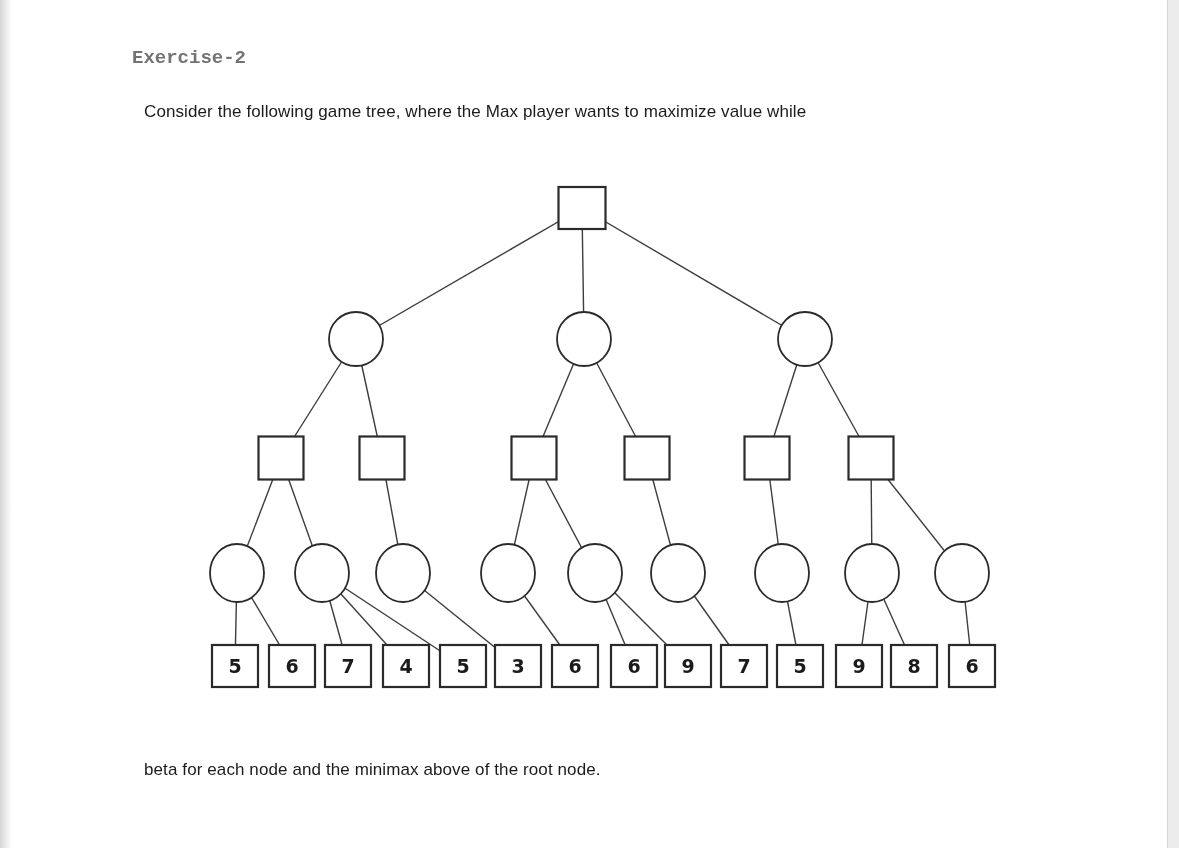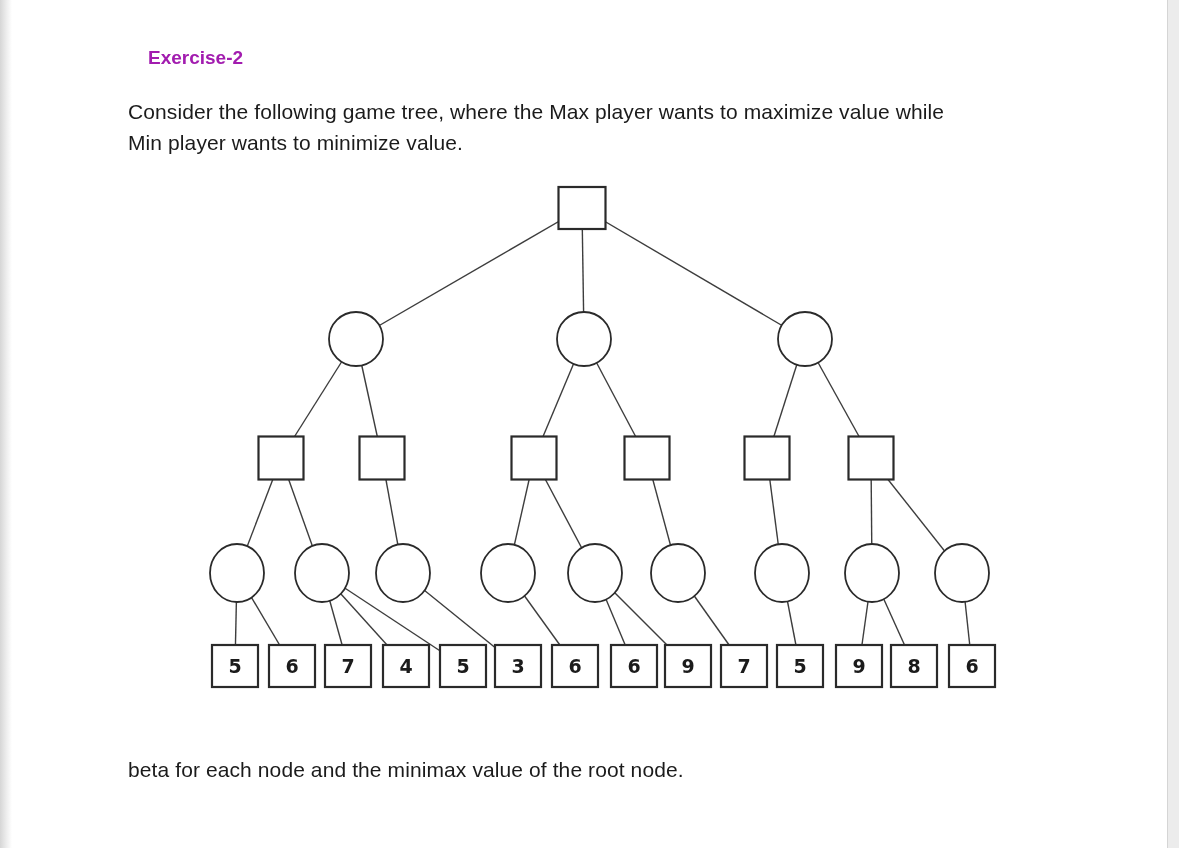--- a/index.html
+++ b/index.html
@@ -2,22 +2,22 @@
 <html><head>
 <meta charset="utf-8">
 <style>
   html,body{margin:0;padding:0;background:#ffffff;}
   body{font-family:"Liberation Sans",sans-serif;}
   .page{position:relative;width:1179px;height:848px;background:#ffffff;overflow:hidden;}
   .edge-left{position:absolute;left:0;top:0;bottom:0;width:12px;
     background:linear-gradient(to right,#d6d6d6,#eeeeee 55%,#ffffff);}
   .edge-right{position:absolute;right:0;top:0;bottom:0;width:11px;
     background:#ececec;border-left:1px solid #d5d5d5;}
-  .heading{position:absolute;left:148px;top:47px;font-size:19px;font-weight:bold;color:#a21caf;}
-  .para{position:absolute;left:128px;color:#1b1b1b;font-size:21px;line-height:31px;
+  .heading{position:absolute;left:132px;top:47px;font-size:19px;font-weight:bold;color:#737373;font-family:Liberation Mono, monospace;}
+  .para{position:absolute;left:144px;color:#1b1b1b;font-size:17px;line-height:31px;
     letter-spacing:0.1px;white-space:nowrap;}
   .para span{display:block;}
   .intro{top:96px;}
   .task{top:754px;}
   #tree-svg{position:absolute;left:0;top:0;}
   #tree-svg text{font-family:"DejaVu Sans","Liberation Sans",sans-serif;}
 </style>
 </head>
 <body>
 
@@ -101,22 +101,21 @@
       <rect x="891" y="645" width="46" height="42" fill="#ffffff" stroke="#2a2a2a" stroke-width="2.2"></rect>
       <text x="914" y="673" text-anchor="middle" font-size="19" font-weight="bold" fill="#1b1b1b">8</text>
       <rect x="949" y="645" width="46" height="42" fill="#ffffff" stroke="#2a2a2a" stroke-width="2.2"></rect>
       <text x="972" y="673" text-anchor="middle" font-size="19" font-weight="bold" fill="#1b1b1b">6</text>
     </svg>
 
   <div class="heading">Exercise-2</div>
 
   <div class="para intro">
     <span>Consider the following game tree, where the Max player wants to maximize value while</span>
-    <span>Min player wants to minimize value.</span>
   </div>
 
   <div class="para task">
-    <span>beta for each node and the minimax value of the root node.</span>
+    <span>beta for each node and the minimax above of the root node.</span>
   </div>
 
   <div class="edge-left"></div>
   <div class="edge-right"></div>
 </div>
 
 </body></html>

